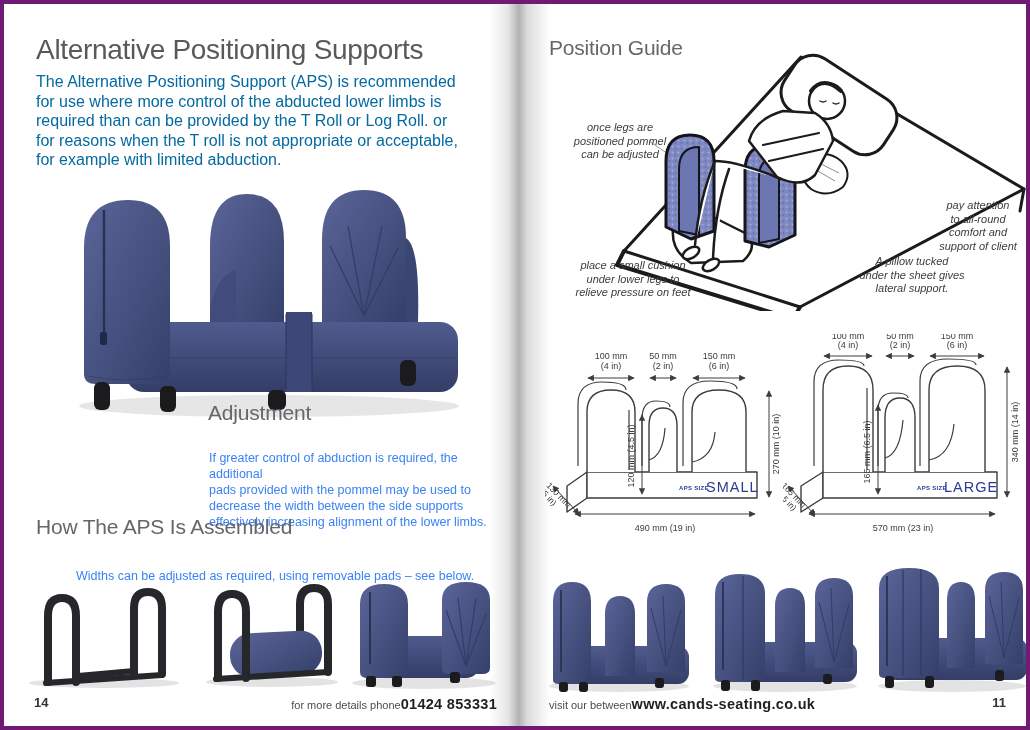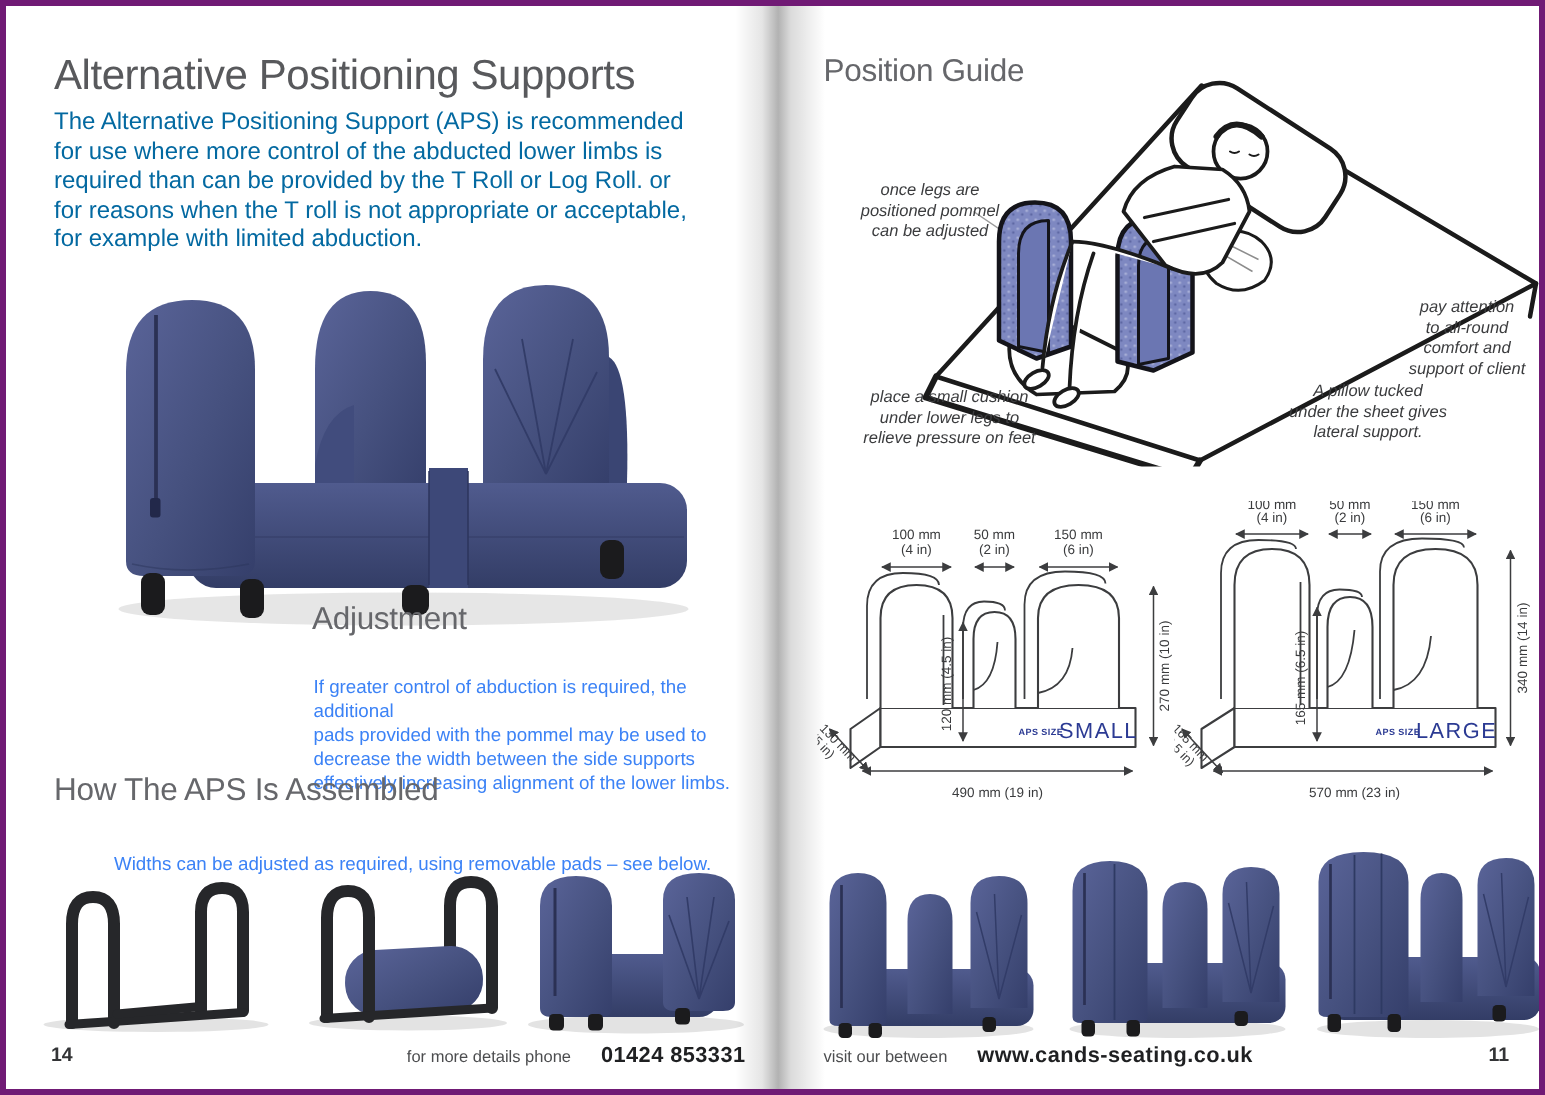--- a/index.html
+++ b/index.html
@@ -12,21 +12,21 @@
           background:linear-gradient(90deg,rgba(0,0,0,0) 0%,rgba(0,0,0,0.10) 30%,rgba(0,0,0,0.30) 48%,rgba(0,0,0,0.14) 62%,rgba(0,0,0,0) 100%);}
   .abs{position:absolute;}
   h1.title{margin:0;font-size:28px;font-weight:300;color:#58595c;letter-spacing:-0.3px;}
   h2.sec{margin:0;font-size:21px;font-weight:300;color:#66676b;letter-spacing:-0.2px;}
   .intro{margin:0;font-size:16px;line-height:19.5px;color:#0369a1;font-weight:400;white-space:pre-line;}
   .small-body{margin:0;font-size:12.5px;line-height:16px;color:#3b82f6;white-space:pre-line;}
   .ann{font-style:italic;font-size:11px;line-height:13.5px;color:#3b3c3e;white-space:pre-line;text-align:center;}
   .footer-label{font-size:11px;color:#4c4d4f;}
   .footer-strong{font-size:14.5px;font-weight:bold;color:#1f2022;letter-spacing:0.3px;}
   .pagenum{font-size:13px;font-weight:bold;color:#333436;}
-  .frow{display:flex;align-items:baseline;gap:20px;}
+  .frow{display:flex;align-items:baseline;gap:0;}
   svg text.dim{font-family:"Liberation Sans",sans-serif;font-size:9px;fill:#3a3b3d;}
   svg text.dim-sm{font-family:"Liberation Sans",sans-serif;font-size:8.5px;fill:#3a3b3d;}
   svg text.aps-pre{font-family:"Liberation Sans",sans-serif;font-size:6px;font-weight:bold;fill:#2b3a93;letter-spacing:0.3px;}
   svg text.aps-name{font-family:"Liberation Sans",sans-serif;font-size:14.5px;font-weight:400;fill:#2b3a93;letter-spacing:1px;}
   svg .dimline{stroke:#3c3d3f;stroke-width:1;fill:none;}
   svg .outline{stroke:#3c3d3f;stroke-width:1.4;fill:#ffffff;stroke-linejoin:round;}
   svg .outline2{stroke:#3c3d3f;stroke-width:1.2;fill:none;stroke-linejoin:round;}
   svg .sketch{stroke:#1b1b1b;fill:#ffffff;stroke-linejoin:round;stroke-linecap:round;}
   svg .leader{stroke:#9b9b9b;stroke-width:1;fill:none;}
 </style>

